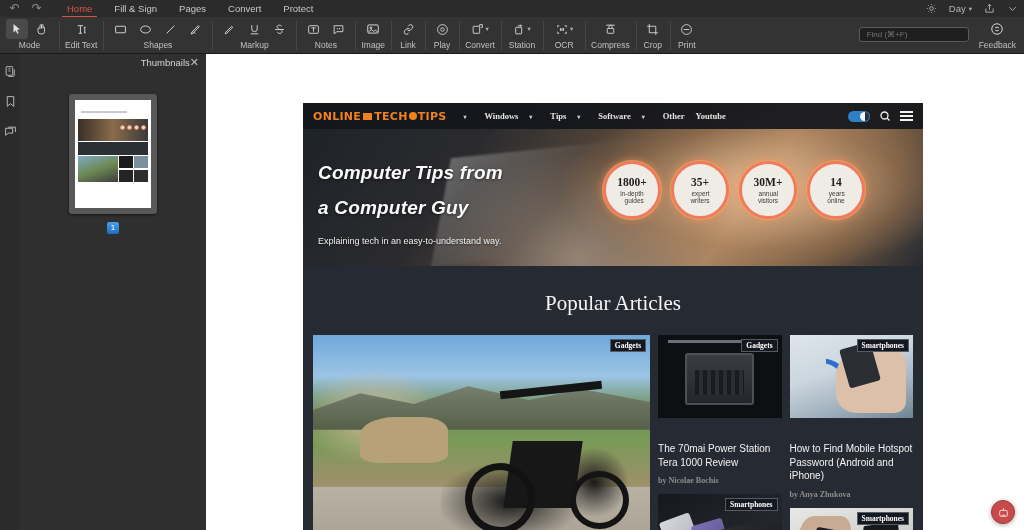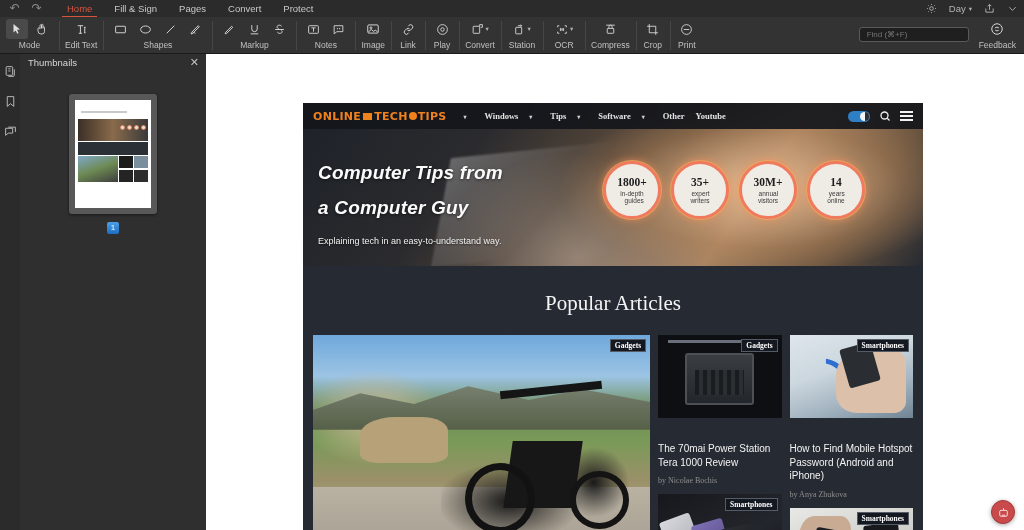--- a/index.html
+++ b/index.html
@@ -77,21 +77,21 @@
     align-items: center; padding-top: 9px; gap: 14px;
   }
   .rail-btn { width: 16px; height: 16px; display: flex; align-items: center; justify-content: center; cursor: pointer; color: #c2c2c2; }
 
   
   .thumbpanel {
     position: absolute; left: 20px; top: 54px; width: 186px; height: 476px;
     background: #2f2f2f;
   }
   .tp-header {
-    height: 16px; display: flex; align-items: center; justify-content: space-between;
+    height: 16px; display: flex; align-items: center; justify-content: flex-end;
     padding: 0 7px 0 8px;
   }
   .tp-title { font-size: 9.5px; color: #d6d6d6; }
   .tp-close { font-size: 11px; color: #c0c0c0; cursor: pointer; line-height: 11px; }
   .thumb-wrap { display: flex; flex-direction: column; align-items: center; margin-top: 24px; }
   .thumb-frame {
     width: 88px; height: 120px; background: #585858; border-radius: 3px;
     padding: 6px; box-shadow: 0 1px 3px rgba(0,0,0,.5);
   }
   .thumb-page { width: 100%; height: 100%; background: #ffffff; position: relative; overflow: hidden; }
@@ -207,21 +207,21 @@
   .thumb-main { height: 206px; }
   .thumb-small { height: 83px; }
   .badge {
     position: absolute; right: 4px; top: 4px; background: #141821;
     border: 1px solid #555c66; color: #fff; font-size: 7.5px;
     padding: 1px 4px; font-family: "Liberation Serif", serif; font-weight: bold;
   }
   .card-title {
     color: #f2f2f2; font-size: 10px; line-height: 13.5px; margin-top: 24px; font-weight: normal;
   }
-  .card-author { color: #8d8d8d; font-size: 8px; margin-top: 7px; font-family: "Liberation Serif", serif; }
+  .card-author { color: #8d8d8d; font-size: 8px; margin-top: 7px; font-family: "Liberation Serif", serif; font-weight: bold; }
 
   
   .ph-ebike {
     position:absolute; inset:0;
     background:
       radial-gradient(ellipse 120px 80px at 18% 40%, #cbb894 0%, rgba(203,184,148,0) 60%),
       linear-gradient(180deg,#6fa8dc 0%,#9cc4e4 20%,#6f8f5a 36%,#7a9a58 52%,#9a9068 70%,#b5ab8e 100%);
   }
   .ph-eb-mtn { position:absolute; left:0; top:22%; width:100%; height:24%;
     background: linear-gradient(180deg,#7b8373,#566048); clip-path: polygon(0 60%,14% 26%,30% 48%,46% 12%,64% 40%,80% 18%,100% 44%,100% 100%,0 100%); }

